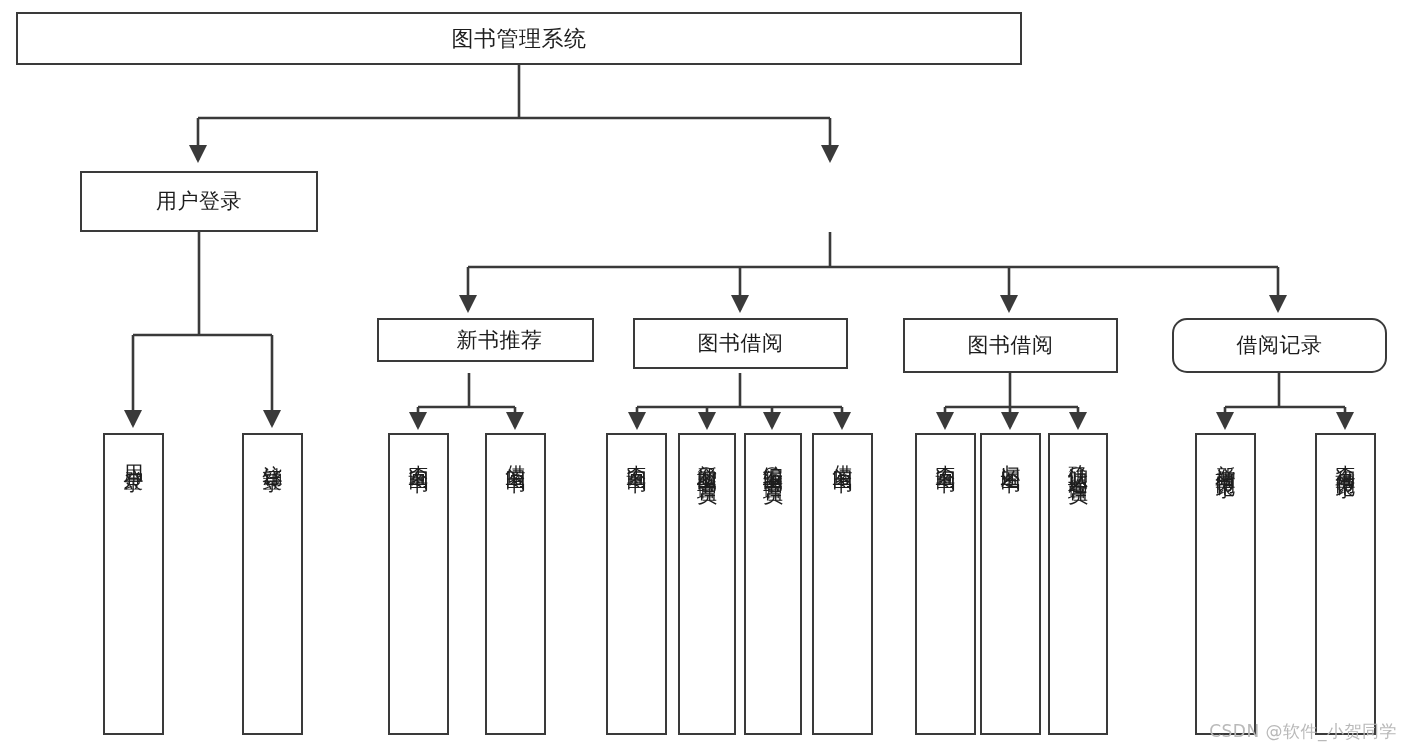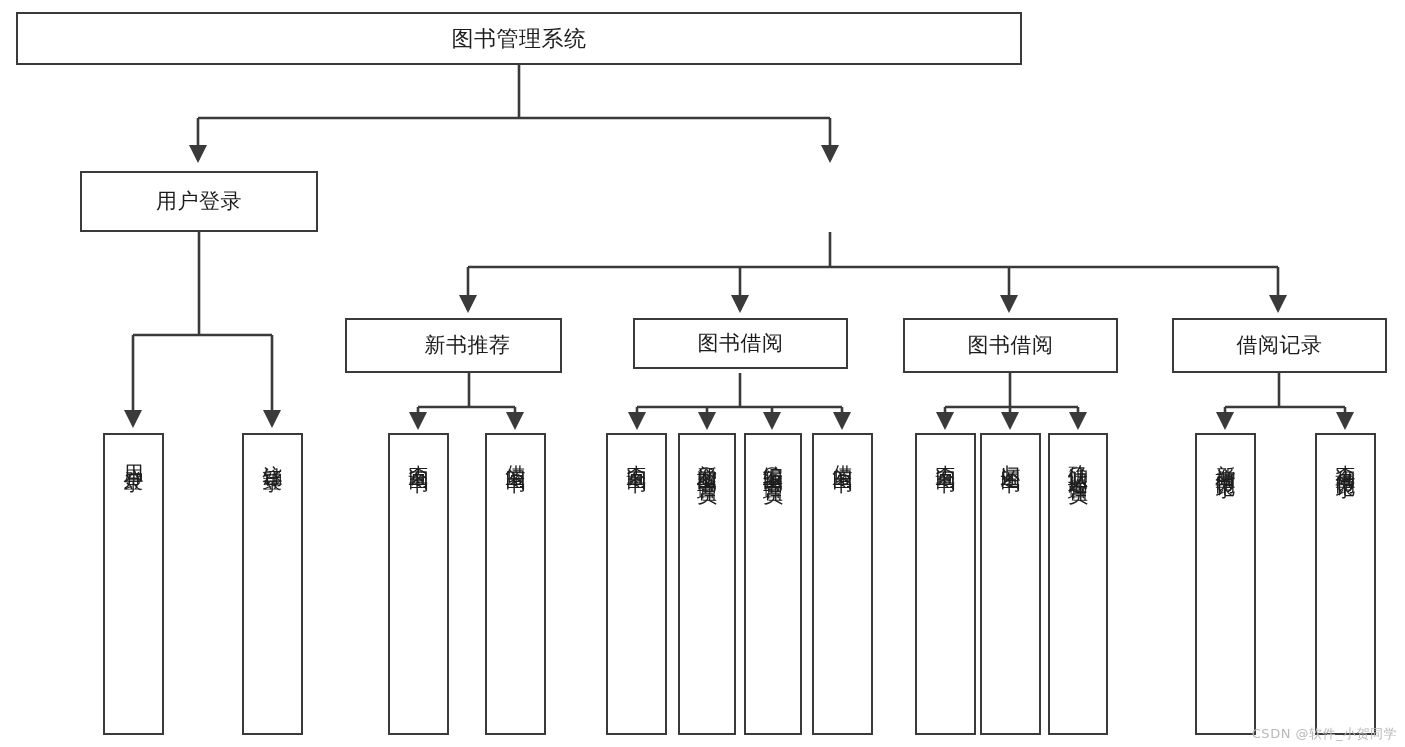--- a/index.html
+++ b/index.html
@@ -58,21 +58,21 @@
     font-size: 20px;
     line-height: 1.25;
     letter-spacing: 3px;
     white-space: normal;
     max-height: 260px;
   }
   #watermark {
     position: absolute;
     right: 8px;
     bottom: 4px;
-    font-size: 13px;
+    font-size: 17px;
     color: #b9b9b9;
     letter-spacing: 0.5px;
     white-space: nowrap;
     pointer-events: none;
   }
 </style>
 </head>
 <body>
 
 <div id="canvas">
@@ -128,30 +128,30 @@
   </svg>
 
   <div class="node root horiz" style="left:16px; top:12px; width:1006px; height:53px;">
     <span class="node-label">图书管理系统</span>
   </div>
 
   <div class="node horiz" style="left:80px; top:171px; width:238px; height:61px;">
     <span class="node-label">用户登录</span>
   </div>
 
-  <div class="node horiz" style="left:345px; top:318px; width:217px; height:55px;padding-left:28px;">
+  <div class="node horiz" style="left:377px; top:318px; width:217px; height:44px;padding-left:28px;">
     <span class="node-label">新书推荐</span>
   </div>
   <div class="node horiz" style="left:633px; top:318px; width:215px; height:51px;">
     <span class="node-label">图书借阅</span>
   </div>
   <div class="node horiz" style="left:903px; top:318px; width:215px; height:55px;">
     <span class="node-label">图书借阅</span>
   </div>
-  <div class="node horiz" style="left:1172px; top:318px; width:215px; height:55px;">
+  <div class="node horiz" style="left:1172px; top:318px; width:215px; height:55px;border-radius:15px;">
     <span class="node-label">借阅记录</span>
   </div>
 
   <div class="node vert" style="left:103px; top:433px; width:61px; height:302px;">
     <span class="node-label">用户登录</span>
   </div>
   <div class="node vert" style="left:242px; top:433px; width:61px; height:302px;">
     <span class="node-label">注销登录</span>
   </div>
 

